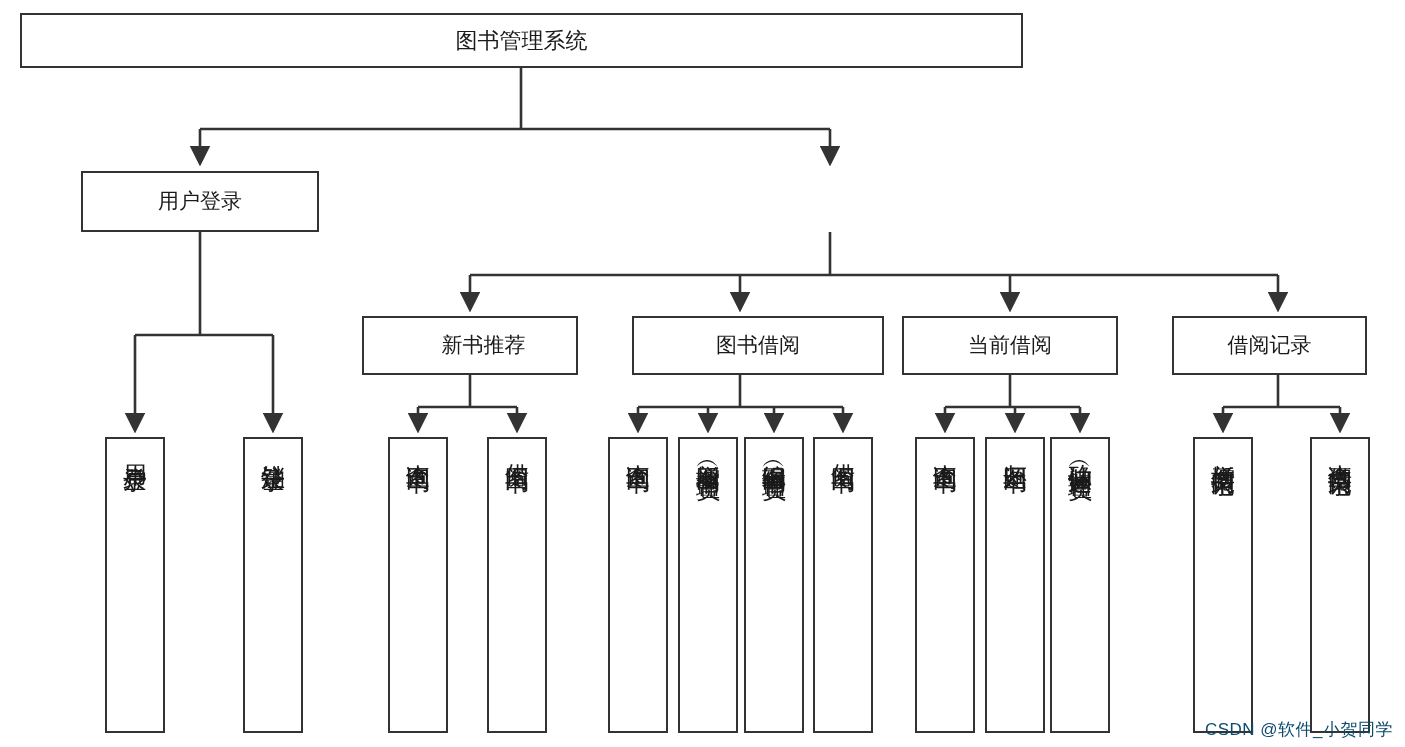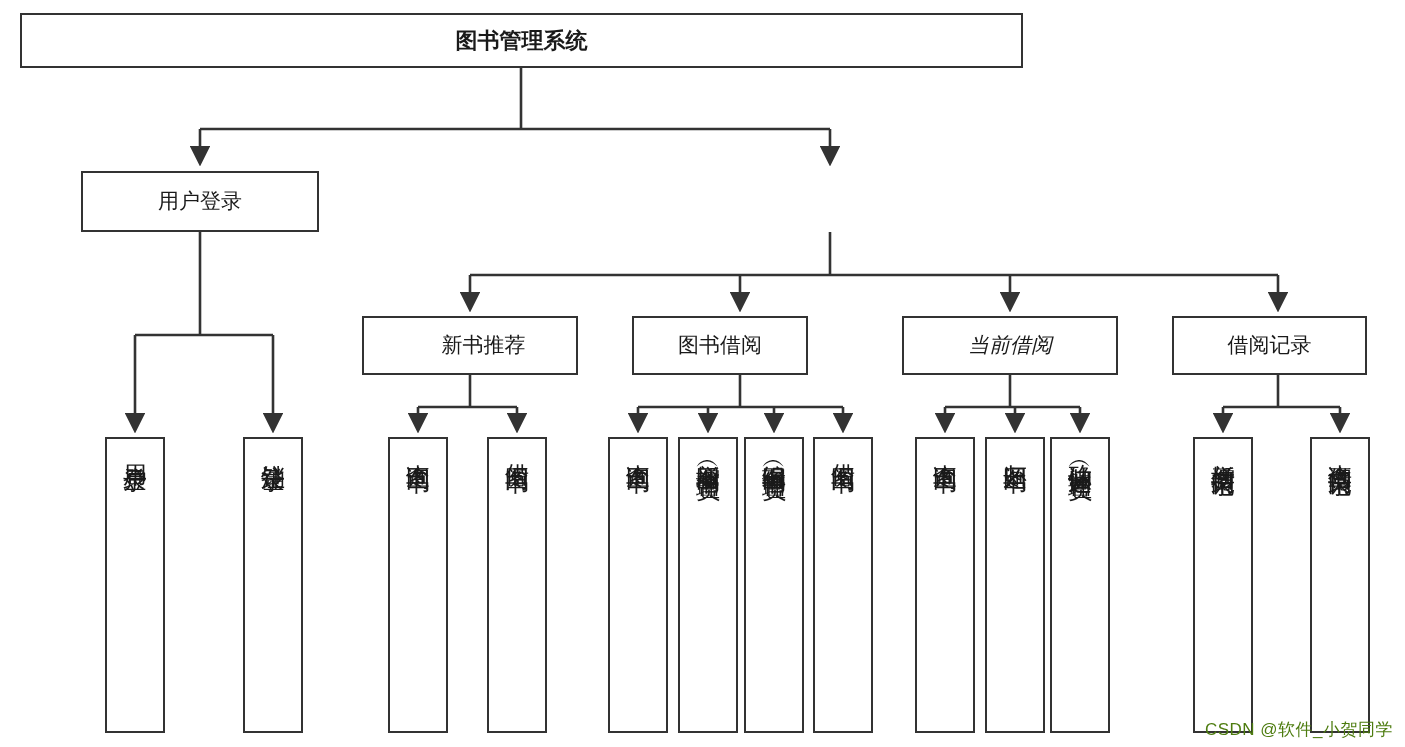--- a/index.html
+++ b/index.html
@@ -60,21 +60,21 @@
     font-size: 24px;
     letter-spacing: 2px;
     line-height: 1;
     white-space: nowrap;
   }
   #watermark {
     position: absolute;
     right: 12px;
     bottom: 6px;
     font-size: 17px;
-    color: #4d7c0f;
+    color: #0c4a6e;
     letter-spacing: 0.5px;
     z-index: 5;
     white-space: nowrap;
   }
 </style>
 </head>
 <body>
 
 <div id="diagram-root">
 
@@ -121,35 +121,35 @@
       <path d="M 1015 407 L 1015 430" marker-end="url(#arrow)"></path>
       <path d="M 1080 407 L 1080 430" marker-end="url(#arrow)"></path>
 
       <path d="M 1278 375 L 1278 407"></path>
       <path d="M 1223 407 L 1340 407"></path>
       <path d="M 1223 407 L 1223 430" marker-end="url(#arrow)"></path>
       <path d="M 1340 407 L 1340 430" marker-end="url(#arrow)"></path>
     </g>
   </svg>
 
-  <div class="node root horizontal" style="left: 20px; top: 13px; width: 1003px; height: 55px; font-weight: bold;">
+  <div class="node root horizontal" style="left: 20px; top: 13px; width: 1003px; height: 55px;">
     <span class="node-label">图书管理系统</span>
   </div>
 
   <div class="node horizontal" style="left: 81px; top: 171px; width: 238px; height: 61px;">
     <span class="node-label">用户登录</span>
   </div>
 
   <div class="node horizontal" style="left: 362px; top: 316px; width: 216px; height: 59px; padding-left: 27px;">
     <span class="node-label">新书推荐</span>
   </div>
-  <div class="node horizontal" style="left: 632px; top: 316px; width: 176px; height: 59px;">
+  <div class="node horizontal" style="left: 632px; top: 316px; width: 252px; height: 59px;">
     <span class="node-label">图书借阅</span>
   </div>
-  <div class="node horizontal" style="left: 902px; top: 316px; width: 216px; height: 59px; font-style: italic;">
+  <div class="node horizontal" style="left: 902px; top: 316px; width: 216px; height: 59px;">
     <span class="node-label">当前借阅</span>
   </div>
   <div class="node horizontal" style="left: 1172px; top: 316px; width: 195px; height: 59px;">
     <span class="node-label">借阅记录</span>
   </div>
 
   <div class="node vertical" style="left: 105px; top: 437px; width: 60px; height: 296px;">
     <span class="node-label">用户登录</span>
   </div>
   <div class="node vertical" style="left: 243px; top: 437px; width: 60px; height: 296px;">

